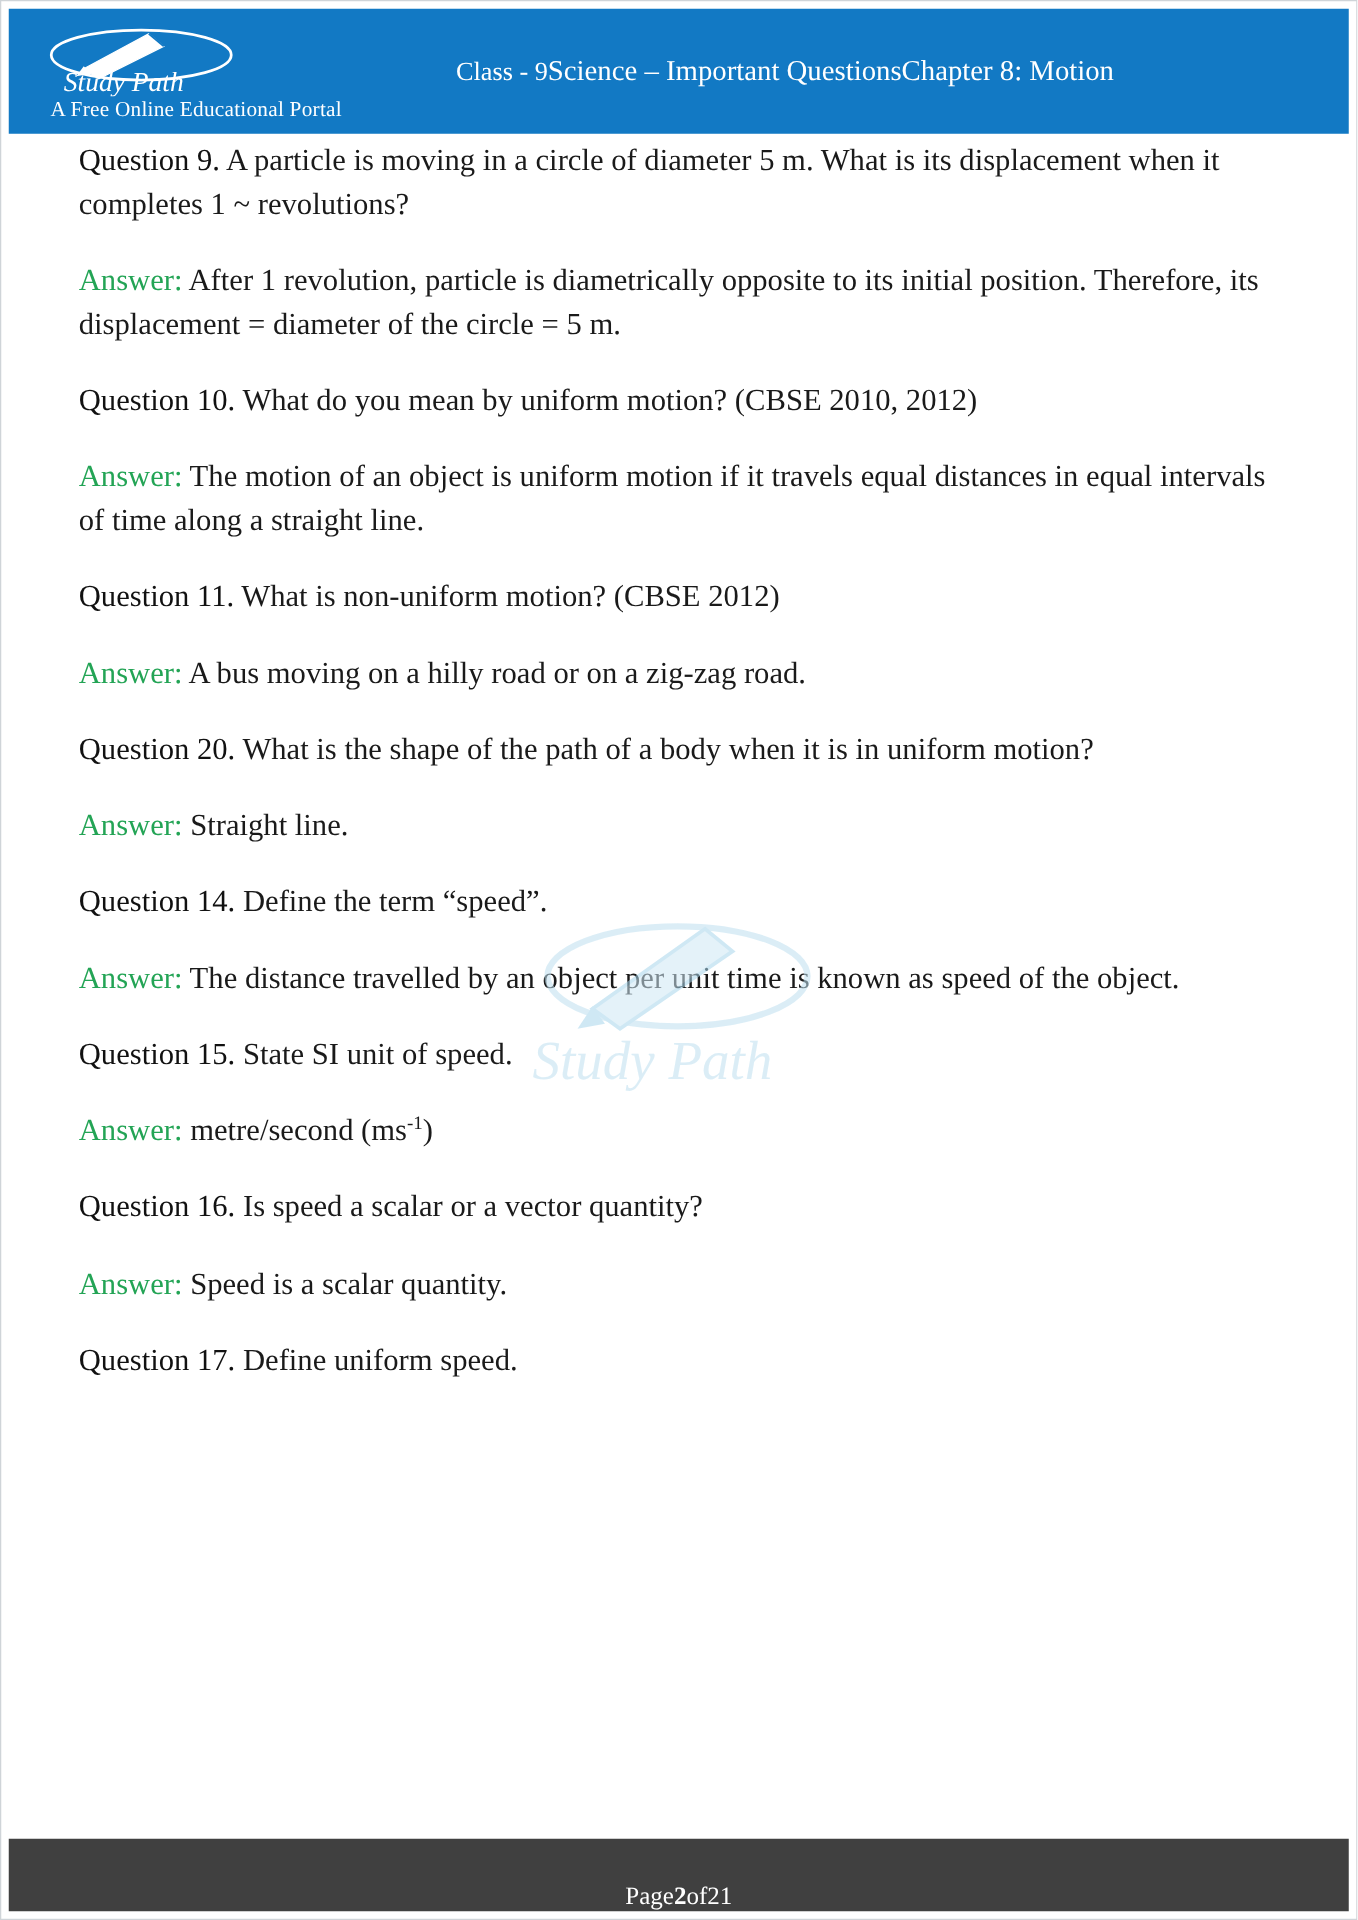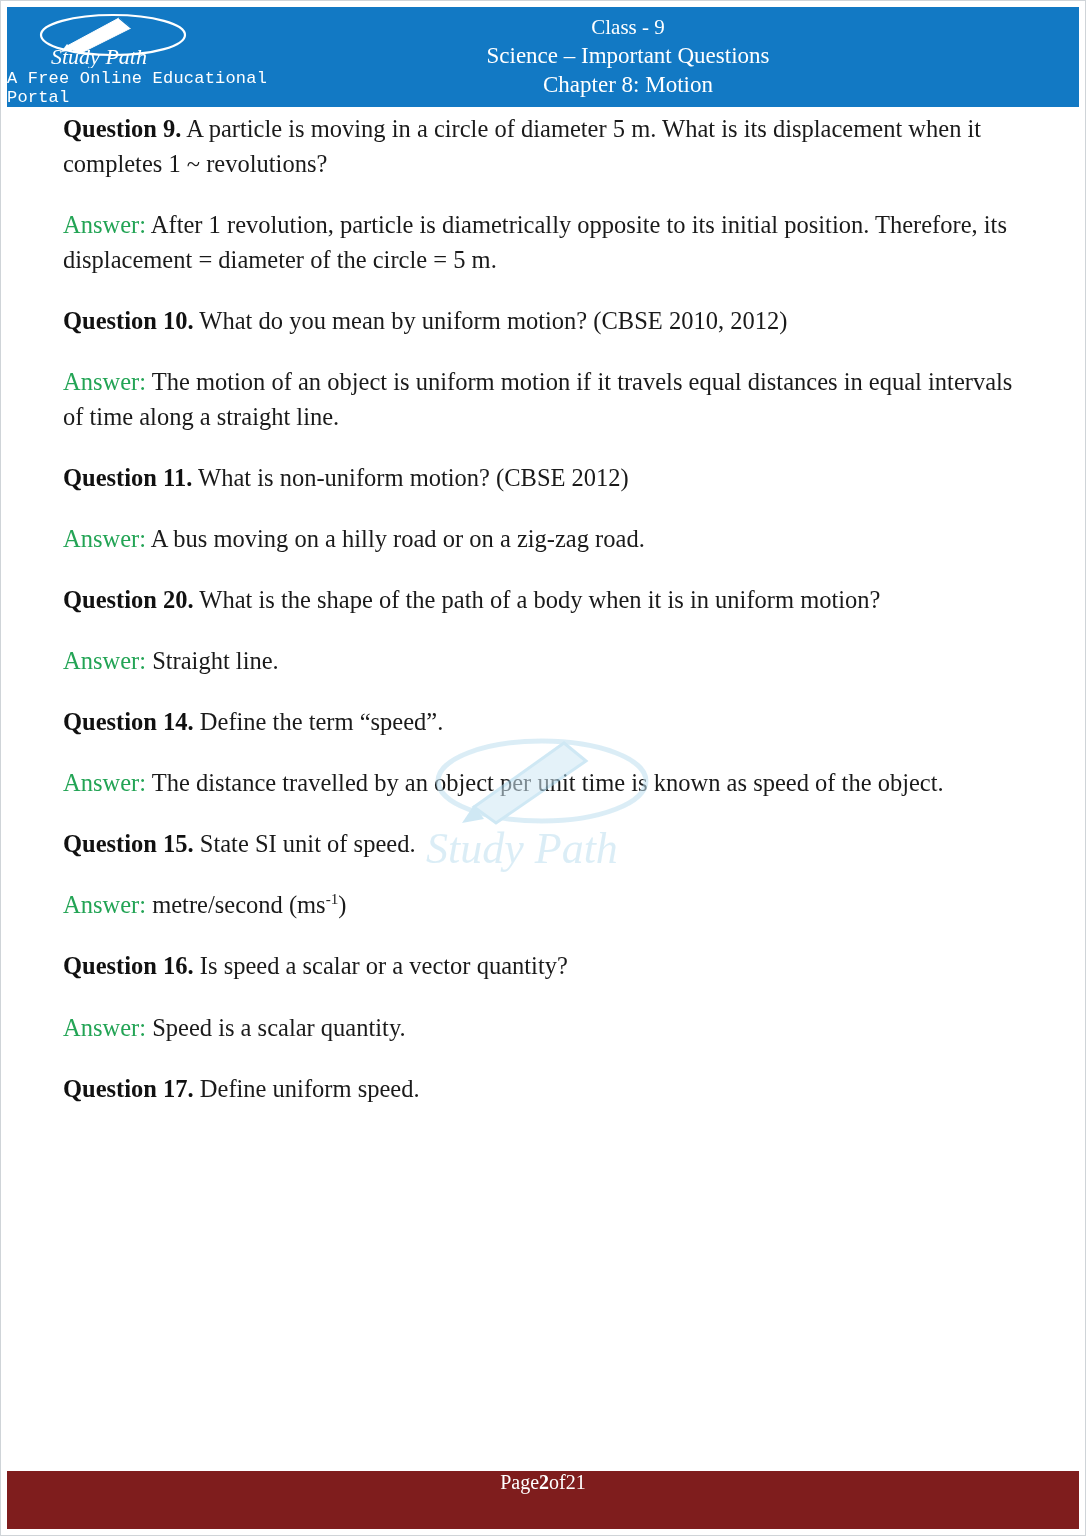--- a/index.html
+++ b/index.html
@@ -45,28 +45,28 @@
     justify-content: center;
     height: 56px;
     position: relative;
     width: 260px;
   }
   .brand-logo svg { display: block; }
   .brand-sub {
     font-size: 17px;
     letter-spacing: 0.2px;
     margin-top: 1px;
-    font-family: Liberation Mono, monospace;
+    font-family: Liberation Serif, serif;
   }
   .header-center {
     flex: 1;
     color: #ffffff;
     text-align: center;
     display: flex;
-    flex-direction: column;
+    flex-direction: row;
     justify-content: center;
     align-items: center;
     padding-right: 130px;
     line-height: 1.28;
   }
   .h-line1 { font-size: 21px; }
   .h-line2 { font-size: 23px; }
   .h-line3 { font-size: 23px; }
 
   
@@ -77,21 +77,21 @@
     width: 960px;
   }
   .qa {
     font-size: 24.5px;
     line-height: 1.43;
     color: #1a1a1a;
     margin: 0 0 26px 0;
   }
   .qa:first-child { margin-top: 2px; }
   .q-label {
-    font-weight: bold;
+    font-weight: normal;
     color: #111111;
     margin-top: 33px;
   }
   .a-label {
     color: #23a455;
     font-weight: normal;
   }
   sup { font-size: 0.62em; }
 
   
@@ -105,24 +105,24 @@
     pointer-events: none;
   }
 
   
   .footer {
     position: absolute;
     left: 6px;
     right: 6px;
     bottom: 6px;
     height: 58px;
-    background: #7f1d1d;
+    background: #404040;
     color: #ffffff;
     display: flex;
-    align-items: flex-start;
+    align-items: flex-end;
     justify-content: center;
     font-size: 20px;
   }
   .footer b { font-weight: bold; }
 </style>
 </head>
 <body>
 
 <div class="page">
 

